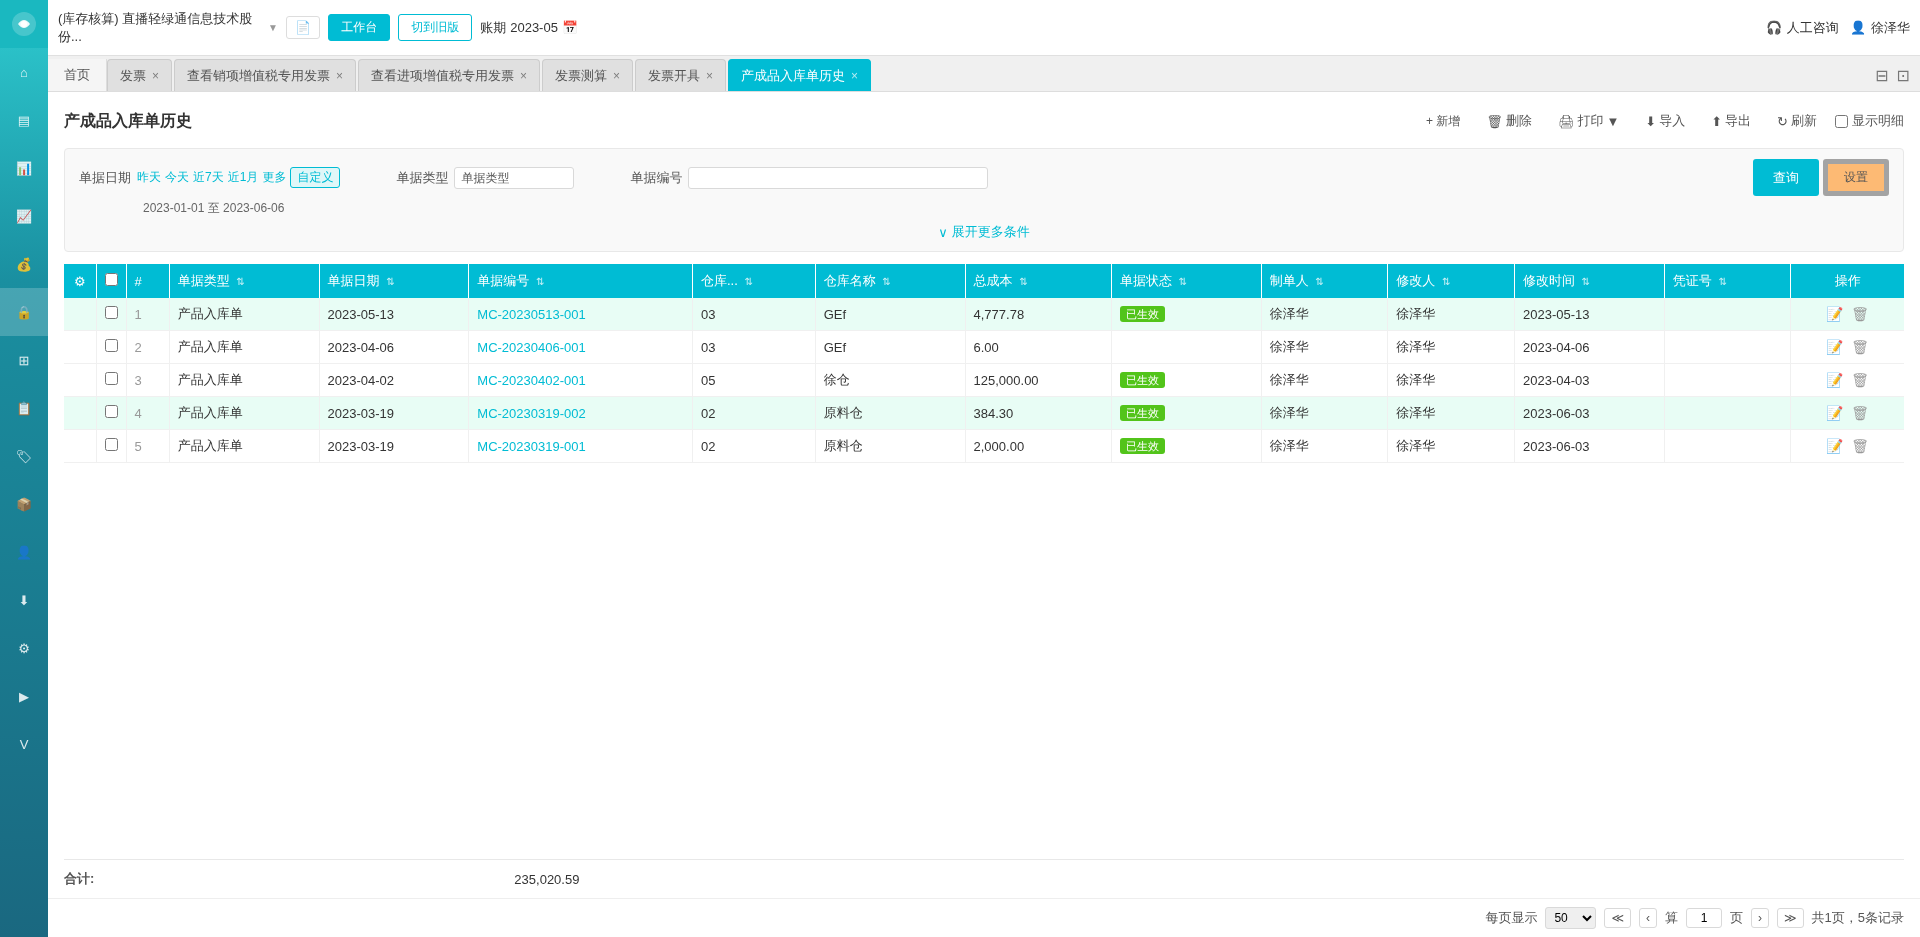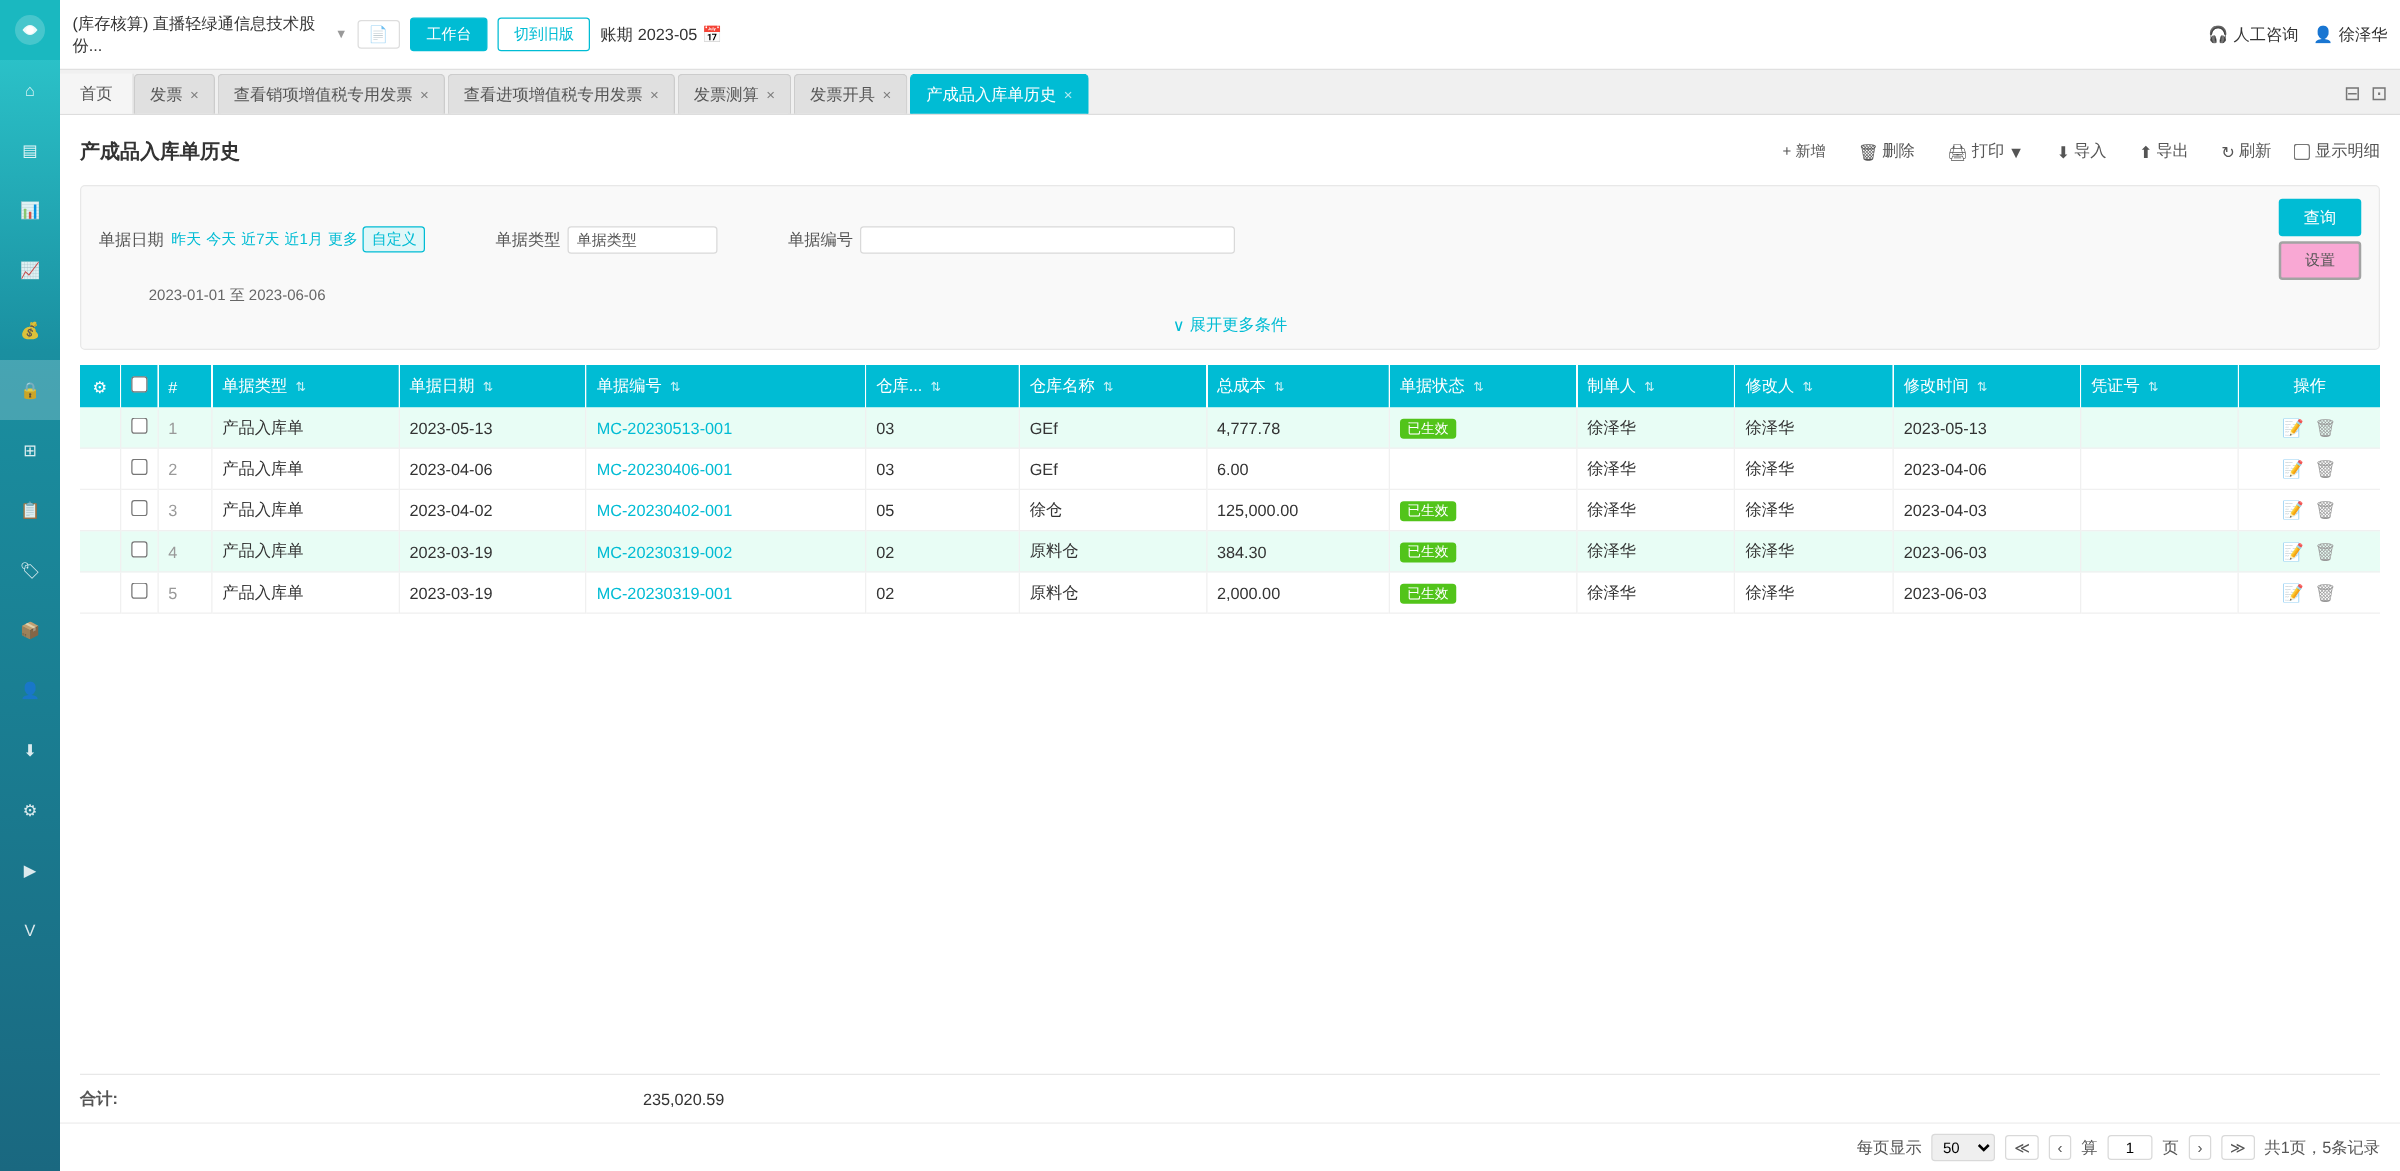--- a/index.html
+++ b/index.html
@@ -281,23 +281,23 @@
       padding: 6px 20px;
       background: #00bcd4;
       color: #fff;
       border: none;
       border-radius: 3px;
       cursor: pointer;
       font-size: 13px;
     }
     .setting-btn {
       padding: 5px 16px;
-      background: #f9a8d4;
-      color: #555;
-      border: 2px solid #a3a3a3;
+      background: #fdba74;
+      color: #555;
+      border: 5px solid #a3a3a3;
       border-radius: 3px;
       cursor: pointer;
       font-size: 12px;
     }
 
     
     .table-container {
       flex: 1;
       overflow: auto;
     }
@@ -581,27 +581,27 @@
               <option value="product">产品入库单</option>
             </select>
           </div>
         </div>
 
         <div class="filter-item" style="margin-left: 40px;">
           <span class="filter-label">单据编号</span>
           <input class="filter-input" type="text" style="width: 300px;">
         </div>
 
-        <div style="margin-left:auto; display:flex; flex-direction:column; gap:4px;justify-content:flex-end;">
+        <div style="margin-left:auto; display:flex; flex-direction:row; gap:4px;justify-content:flex-end;">
           <button class="search-btn">查询</button>
           <button class="setting-btn">设置</button>
         </div>
       </div>
 
-      <div class="filter-date-range" style="margin-left: 40px;">2023-01-01 至 2023-06-06</div>
+      <div class="filter-date-range" style="margin-left: 64px;">2023-01-01 至 2023-06-06</div>
 
       <div class="expand-more">
         <span>∨</span>
         <span>展开更多条件</span>
       </div>
     </div>
 
     <div class="table-container">
       <table>
         <thead>

